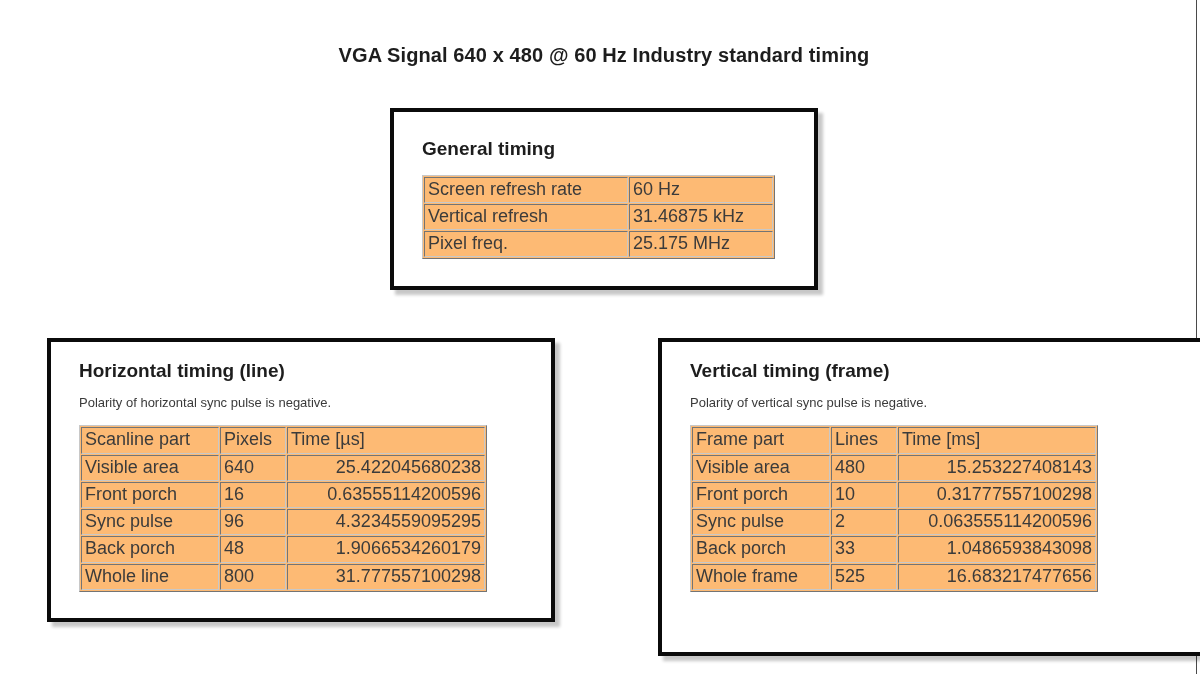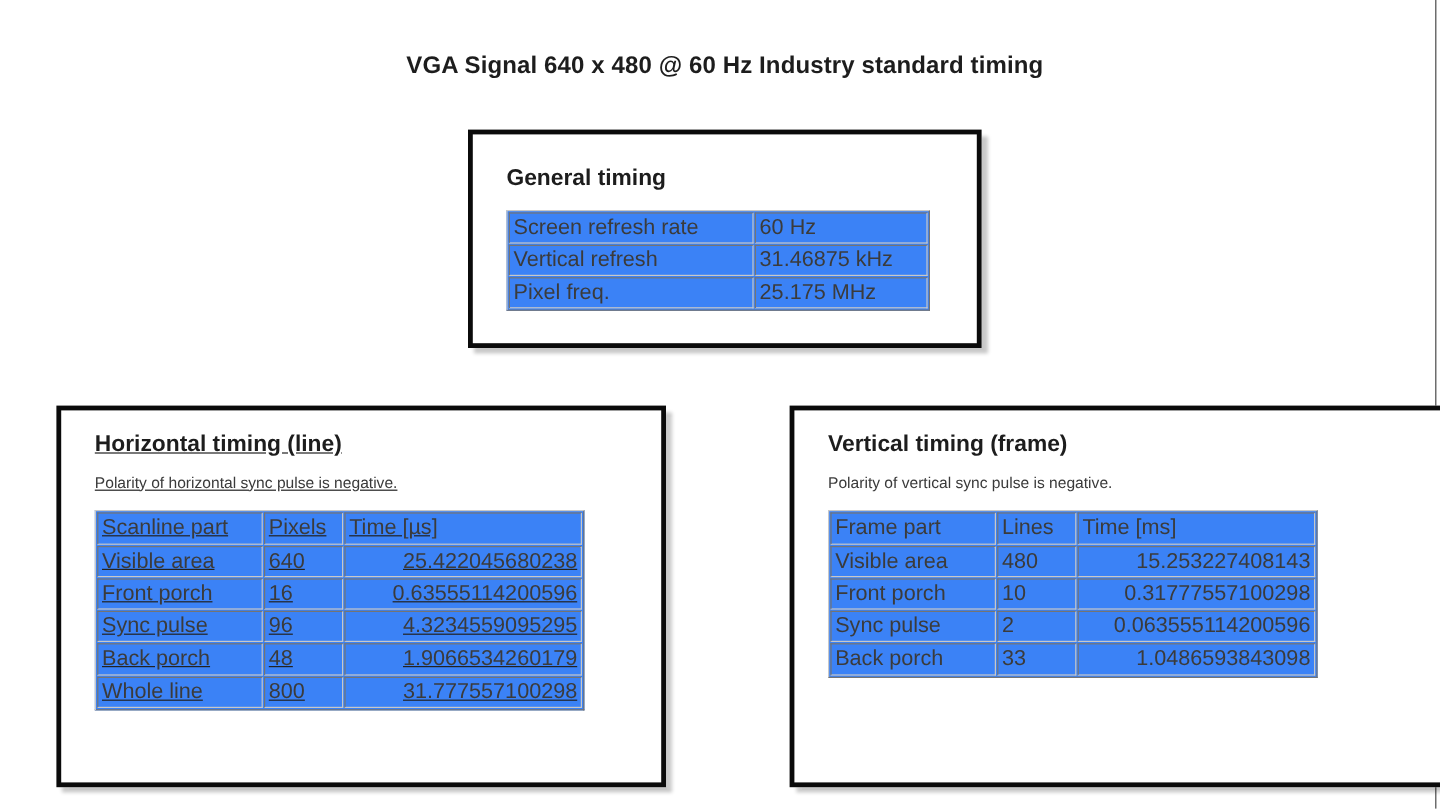--- a/index.html
+++ b/index.html
@@ -40,21 +40,21 @@
 
   
   .panel {
     position: absolute;
     background: #ffffff;
     border: 4px solid #0b0b0b;
     box-shadow: 5px 5px 3px rgba(0,0,0,0.22);
     box-sizing: border-box;
   }
   .panel-general { left: 390px;  top: 108px; width: 428px; height: 182px; }
-  .panel-horizontal { left: 47px; top: 338px; width: 508px; height: 318px; text-decoration: underline; }
+  .panel-horizontal { left: 47px; top: 338px; width: 508px; height: 284px; }
   .panel-vertical  { left: 658px; top: 338px; width: 551px; height: 318px; }
 
   .panel-inner { padding: 16px 0 0 28px; }
 
   .panel-heading {
     font-size: 19px;
     font-weight: bold;
     color: #1d1d1d;
     margin: 0 0 4px 0;
     line-height: 1.4;
@@ -71,21 +71,21 @@
   .panel-vertical .tbl-wrap { margin-top: 12px; }
 
   
   table.timing {
     border-collapse: separate;
     border-spacing: 1px;
     border: 1px #c8c8c8;
     border-style: outset;
     font-size: 18px;
     color: #3b3b3b;
-    background: #3b82f6;
+    background: #fdba74;
   }
   table.timing td {
     border: 1px #c8c8c8;
     border-style: inset;
     padding: 1px 3px 2px 3px;
     white-space: nowrap;
     line-height: 1.18;
   }
   td.num { text-align: right; }
   td.lbl { text-align: left; }
@@ -197,17 +197,22 @@
           <tr>
             <td class="lbl c0">Sync pulse</td>
             <td class="lbl c1">2</td>
             <td class="num c2">0.063555114200596</td>
           </tr>
           <tr>
             <td class="lbl c0">Back porch</td>
             <td class="lbl c1">33</td>
             <td class="num c2">1.0486593843098</td>
           </tr>
+          <tr>
+            <td class="lbl c0">Whole frame</td>
+            <td class="lbl c1">525</td>
+            <td class="num c2">16.683217477656</td>
+          </tr>
         </tbody>
       </table>
     </div>
   </div>
 </div>
 
 </body></html>

